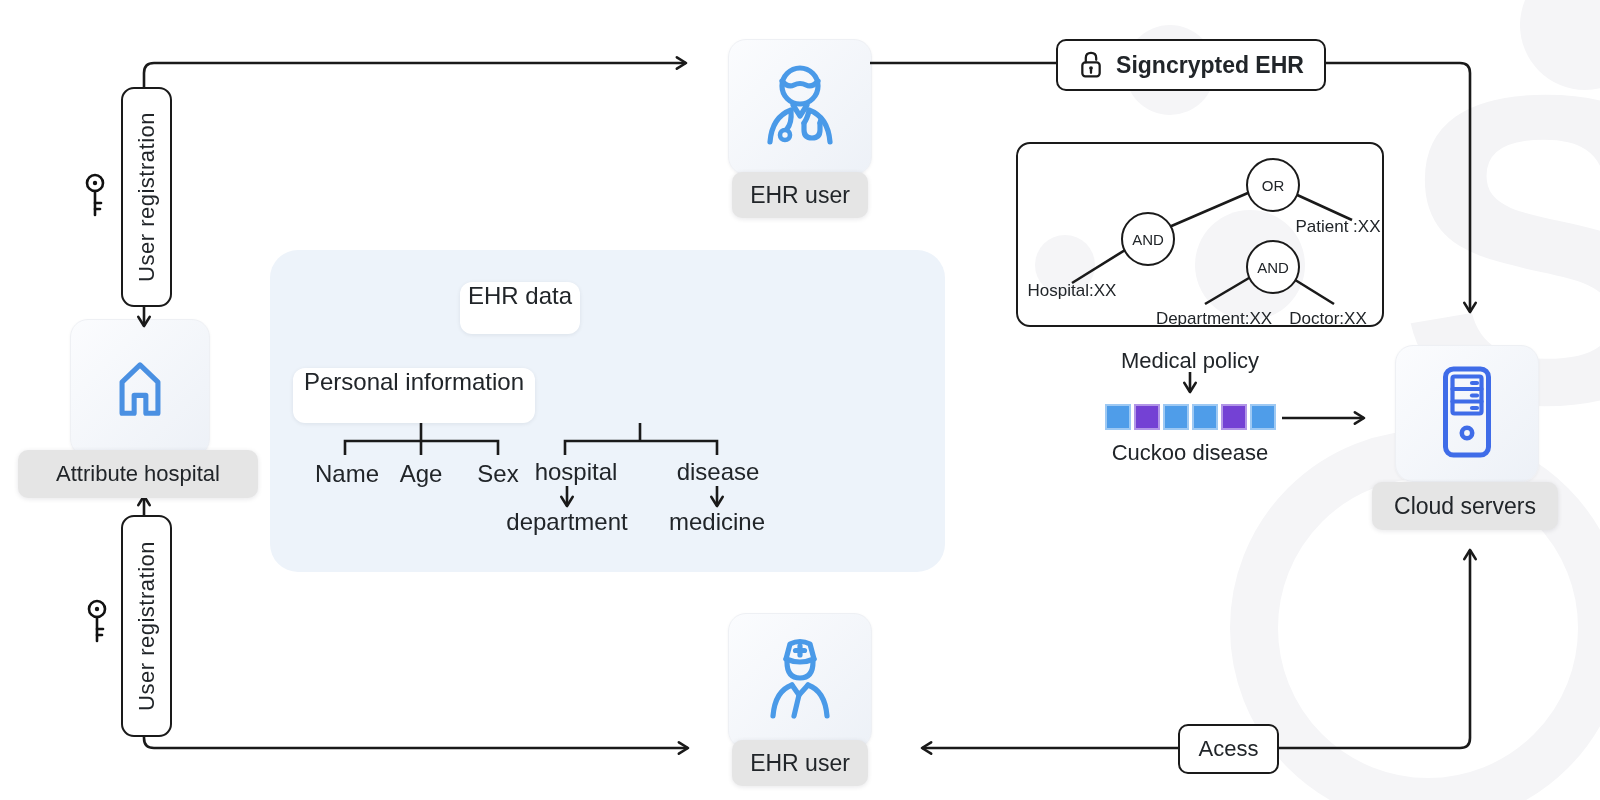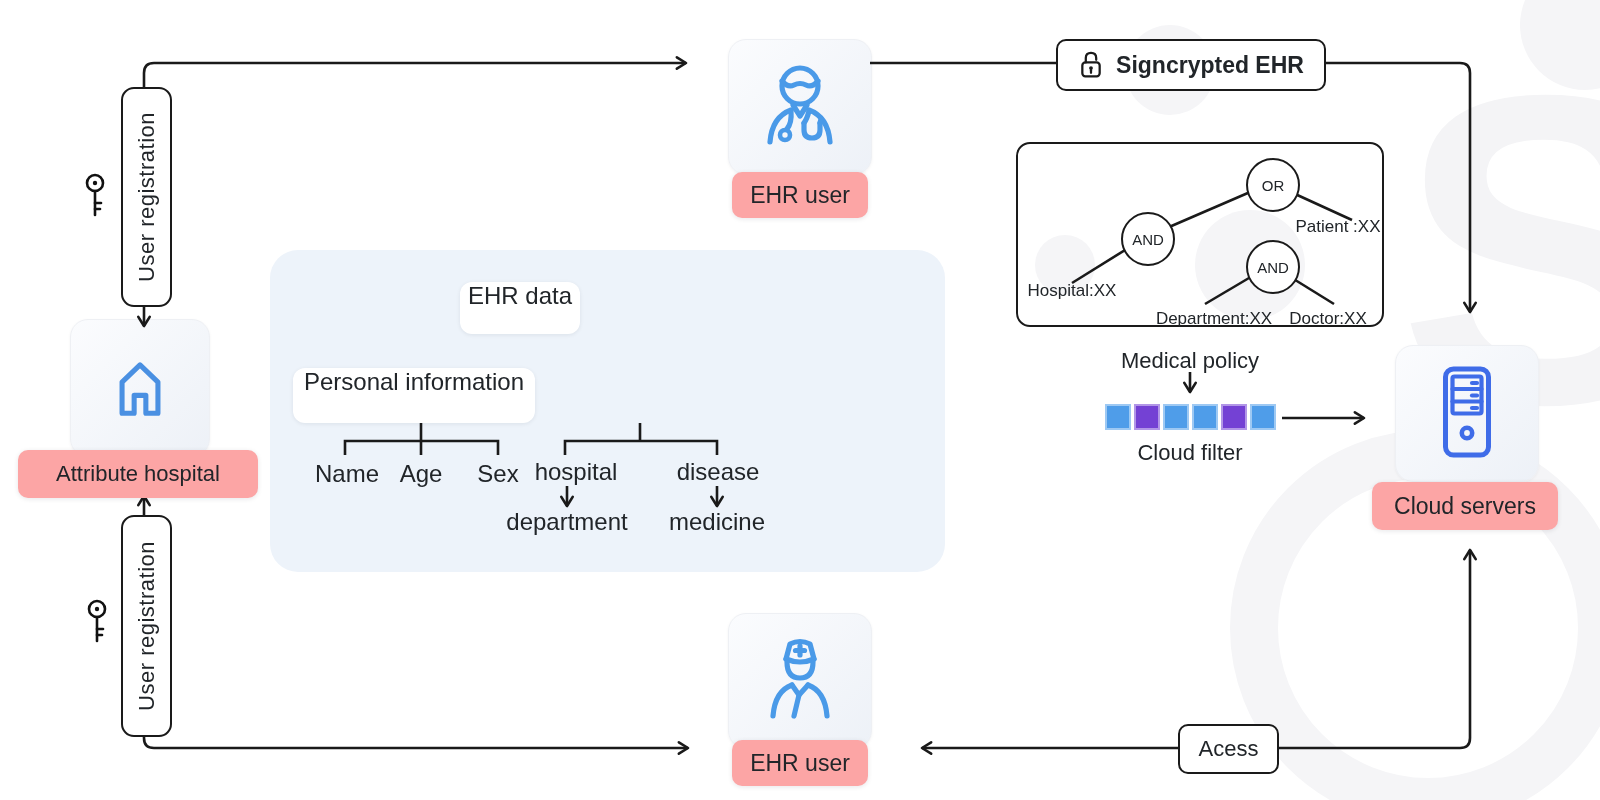--- a/index.html
+++ b/index.html
@@ -10,21 +10,21 @@
   .wm-s{font-size:440px;font-weight:700;line-height:1;}
   .wm-c{border-radius:50%;background:#f5f5f7;}
   .wm-ring{border-radius:50%;border:48px solid #f5f5f7;background:transparent;}
   
   .panel{position:absolute;z-index:1;background:#edf3fa;border-radius:28px;}
   .icon-box{position:absolute;z-index:1;border-radius:18px;
             background:linear-gradient(135deg,#fbfcfe 0%,#edf1f7 100%);
             border:1px solid #eef0f4;box-shadow:0 1px 3px rgba(16,24,40,.05);
             display:flex;align-items:center;justify-content:center;}
   svg.connectors{position:absolute;left:0;top:0;z-index:2;pointer-events:none;}
-  .wlabel{position:absolute;z-index:3;background:#fca5a5;border-radius:10px;
+  .wlabel{position:absolute;z-index:3;background:#e5e5e5;border-radius:10px;
           box-shadow:0 1px 5px rgba(16,24,40,.10);display:flex;align-items:center;justify-content:center;
           font-size:23px;white-space:nowrap;}
   .blabel{position:absolute;z-index:3;background:#fff;border:2.5px solid #1a1a1a;border-radius:10px;
           display:flex;align-items:center;justify-content:center;font-size:22px;white-space:nowrap;}
   .vlabel{position:absolute;z-index:3;background:#fff;border:2.5px solid #1a1a1a;border-radius:13px;
           display:flex;align-items:center;justify-content:center;}
   .vlabel span{writing-mode:vertical-rl;transform:rotate(180deg);font-size:22px;letter-spacing:.5px;}
   .node-circle{position:absolute;z-index:3;width:50px;height:50px;border:2.5px solid #1a1a1a;border-radius:50%;
           background:#fff;display:flex;align-items:center;justify-content:center;font-size:15px;}
   .leaf{position:absolute;z-index:3;font-size:17px;white-space:nowrap;transform:translateX(-50%);}
@@ -229,15 +229,15 @@
 
   <div class="caption" style="left:1190px;top:348px;">Medical policy</div>
   <div class="cuckoo" style="left:1105px;top:404px;">
     <div class="cell" style="background: rgb(79, 157, 233);"></div>
     <div class="cell" style="background: rgb(116, 65, 212);"></div>
     <div class="cell" style="background: rgb(79, 157, 233);"></div>
     <div class="cell" style="background: rgb(79, 157, 233);"></div>
     <div class="cell" style="background: rgb(116, 65, 212);"></div>
     <div class="cell" style="background: rgb(79, 157, 233);"></div>
   </div>
-  <div class="caption" style="left:1190px;top:440px;">Cloud filter</div>
+  <div class="caption" style="left:1190px;top:440px;">Cuckoo disease</div>
 
 </div>
 
 </body></html>

